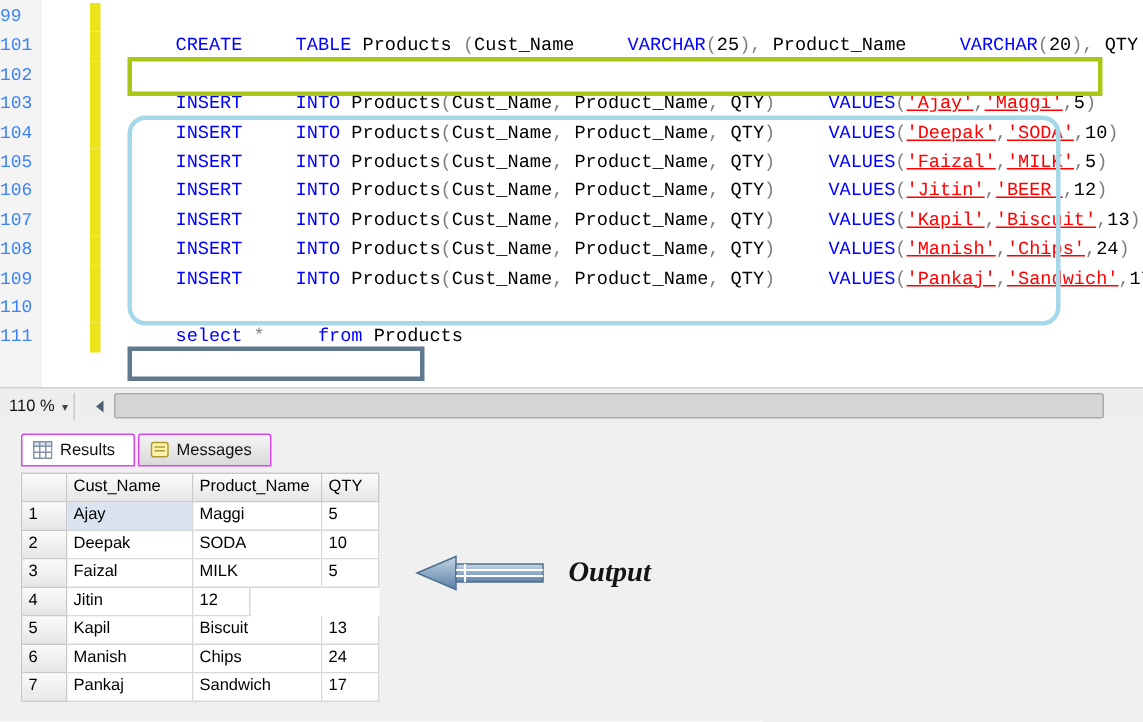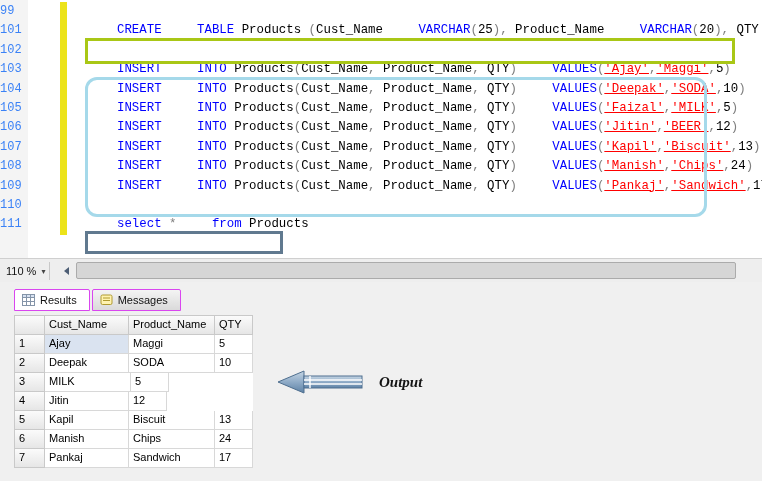--- a/index.html
+++ b/index.html
@@ -48,21 +48,21 @@
   .g-cell { border-right: 1px solid #d8d8d8; border-bottom: 1px solid #d8d8d8; font-size: 11px; padding: 2px 4px 0 4px; height: 19px; overflow: hidden; white-space: nowrap; background: #fff; }
   .g-head .g-cell, .g-rn { background: linear-gradient(#fbfbfb, #e6e6e6); border-right-color: #c9c9c9; border-bottom-color: #c9c9c9; }
   .c0 { width: 30px; }
   .c1 { width: 84px; }
   .c2 { width: 86px; }
   .c3 { width: 38px; }
   .sel { background: #dae3f0; }
 
   
   .annotation { position: absolute; left: 276px; top: 368px; display: flex; align-items: center; gap: 11px; }
-  .out-label { font-family: "Liberation Serif", "DejaVu Serif", serif; font-weight: bold; font-style: italic; font-size: 15px; color: #141414; }
+  .out-label { font-family: "Liberation Serif", "DejaVu Serif", serif; font-weight: bold; font-style: italic; font-size: 19px; color: #141414; }
 </style>
 </head>
 <body>
 
 <div class="screen">
 
   <div class="editor">
     <div class="gutter-bg"></div>
     <div class="ed-lines" id="editor-lines">
         <div class="ed-line"><span class="ln">99</span><span class="strip"></span><span class="code"></span></div>
@@ -137,20 +137,21 @@
             <div class="g-cell c3">5</div>
           </div>
           <div class="g-row">
             <div class="g-cell g-rn c0">2</div>
             <div class="g-cell c1">Deepak</div>
             <div class="g-cell c2">SODA</div>
             <div class="g-cell c3">10</div>
           </div>
           <div class="g-row">
             <div class="g-cell g-rn c0">3</div>
+            <div class="g-cell c1">Faizal</div>
             <div class="g-cell c2">MILK</div>
             <div class="g-cell c3">5</div>
           </div>
           <div class="g-row">
             <div class="g-cell g-rn c0">4</div>
             <div class="g-cell c1">Jitin</div>
             <div class="g-cell c3">12</div>
           </div>
           <div class="g-row">
             <div class="g-cell g-rn c0">5</div>

